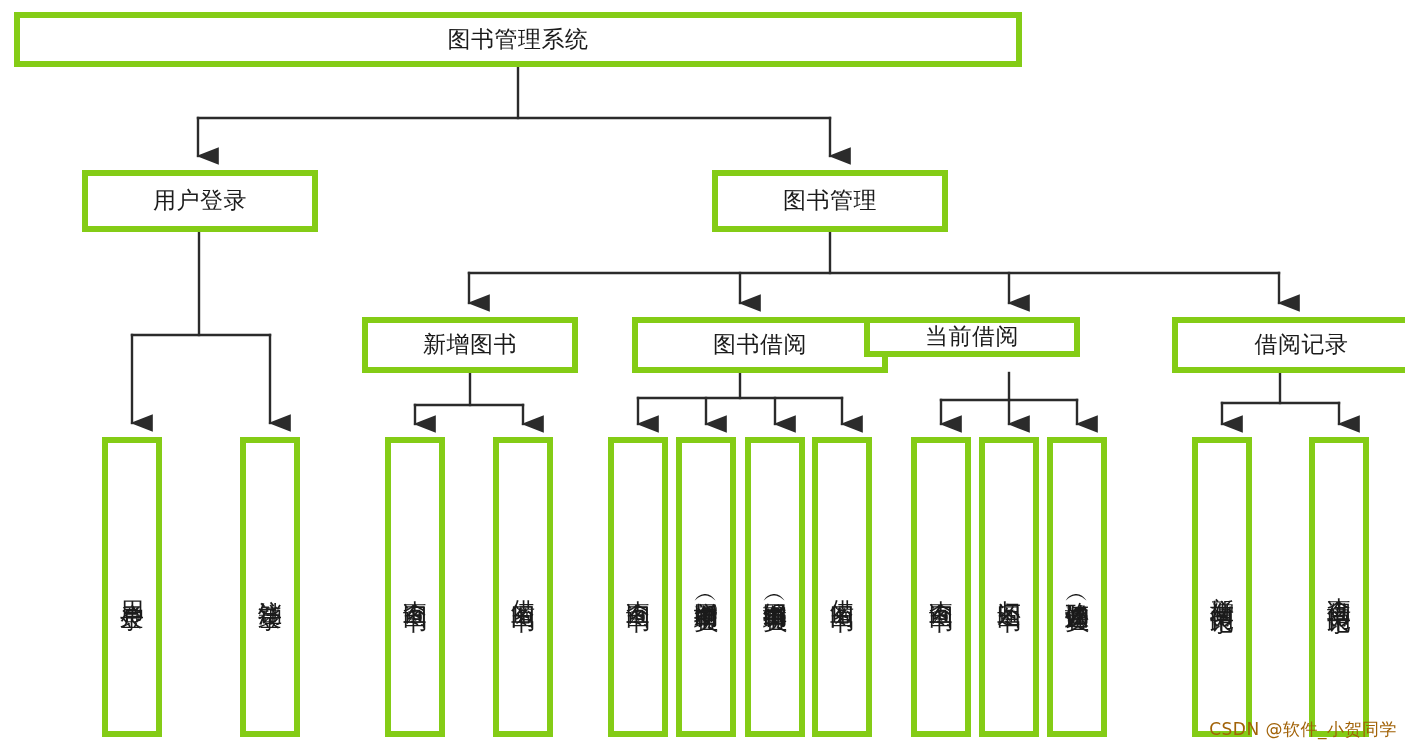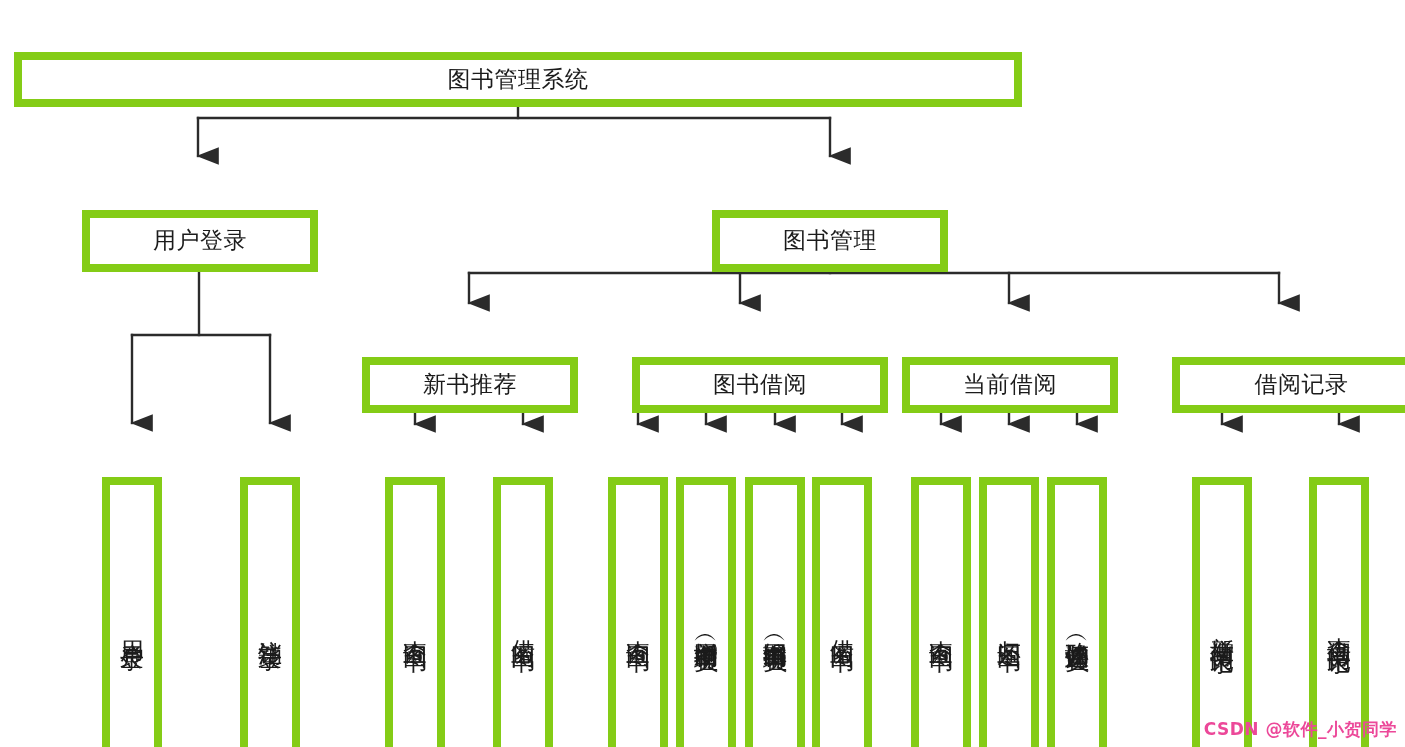--- a/index.html
+++ b/index.html
@@ -24,26 +24,25 @@
     left: 0;
     top: 0;
     width: 1405px;
     height: 747px;
     pointer-events: none;
   }
   .node {
     position: absolute;
     box-sizing: border-box;
     background: #ffffff;
-    border: 8px solid #84cc16;
+    border: 6px solid #84cc16;
     display: flex;
     align-items: center;
     justify-content: center;
     color: #1b1b1b;
-    margin-top: 40px;
   }
   .node-label {
     display: block;
     line-height: 1.18;
     letter-spacing: 0.5px;
     white-space: nowrap;
   }
   
   .node.horizontal .node-label {
     font-size: 23px;
@@ -67,25 +66,24 @@
   }
   .node.vertical.tall .node-label {
     font-size: 24px;
     letter-spacing: 1px;
   }
   #watermark {
     position: absolute;
     right: 8px;
     bottom: 6px;
     font-size: 17px;
-    color: #ec4899;
+    color: #a16207;
     letter-spacing: 0.5px;
     white-space: nowrap;
     user-select: none;
-    font-weight: bold;
   }
 </style>
 </head>
 <body>
 
 <div id="diagram-root">
 
   <svg id="edges-layer" viewBox="0 0 1405 747" width="1405" height="747" xmlns="http://www.w3.org/2000/svg">
     <defs>
       <marker id="arrow" viewBox="0 0 12 12" refX="6" refY="10" markerWidth="9" markerHeight="9" orient="auto-start-reverse">
@@ -160,28 +158,28 @@
 
   <div class="node horizontal" style="left:82px; top:170px; width:236px; height:62px;">
     <span class="node-label">用户登录</span>
   </div>
 
   <div class="node horizontal" style="left:712px; top:170px; width:236px; height:62px;">
     <span class="node-label">图书管理</span>
   </div>
 
   <div class="node horizontal" style="left:362px; top:317px; width:216px; height:56px;">
-    <span class="node-label">新书推荐</span>
+    <span class="node-label">新增图书</span>
   </div>
 
   <div class="node horizontal" style="left:632px; top:317px; width:256px; height:56px;">
     <span class="node-label">图书借阅</span>
   </div>
 
-  <div class="node horizontal" style="left:902px; top:317px; width:216px; height:56px;">
+  <div class="node horizontal" style="left:864px; top:317px; width:216px; height:40px;">
     <span class="node-label">当前借阅</span>
   </div>
 
   <div class="node horizontal" style="left:1172px; top:317px; width:259px; height:56px;">
     <span class="node-label">借阅记录</span>
   </div>
 
   <div class="node vertical" style="left:102px; top:437px; width:60px; height:300px;">
     <span class="node-label">用户登录</span>
   </div>

